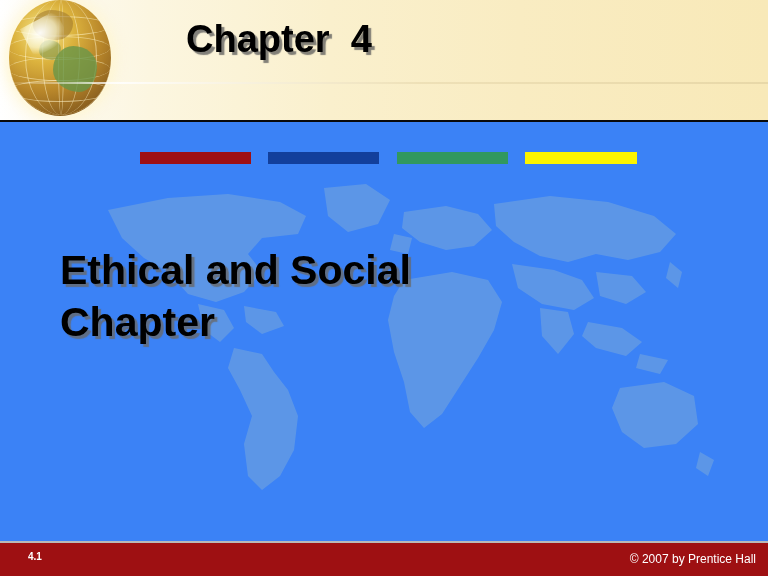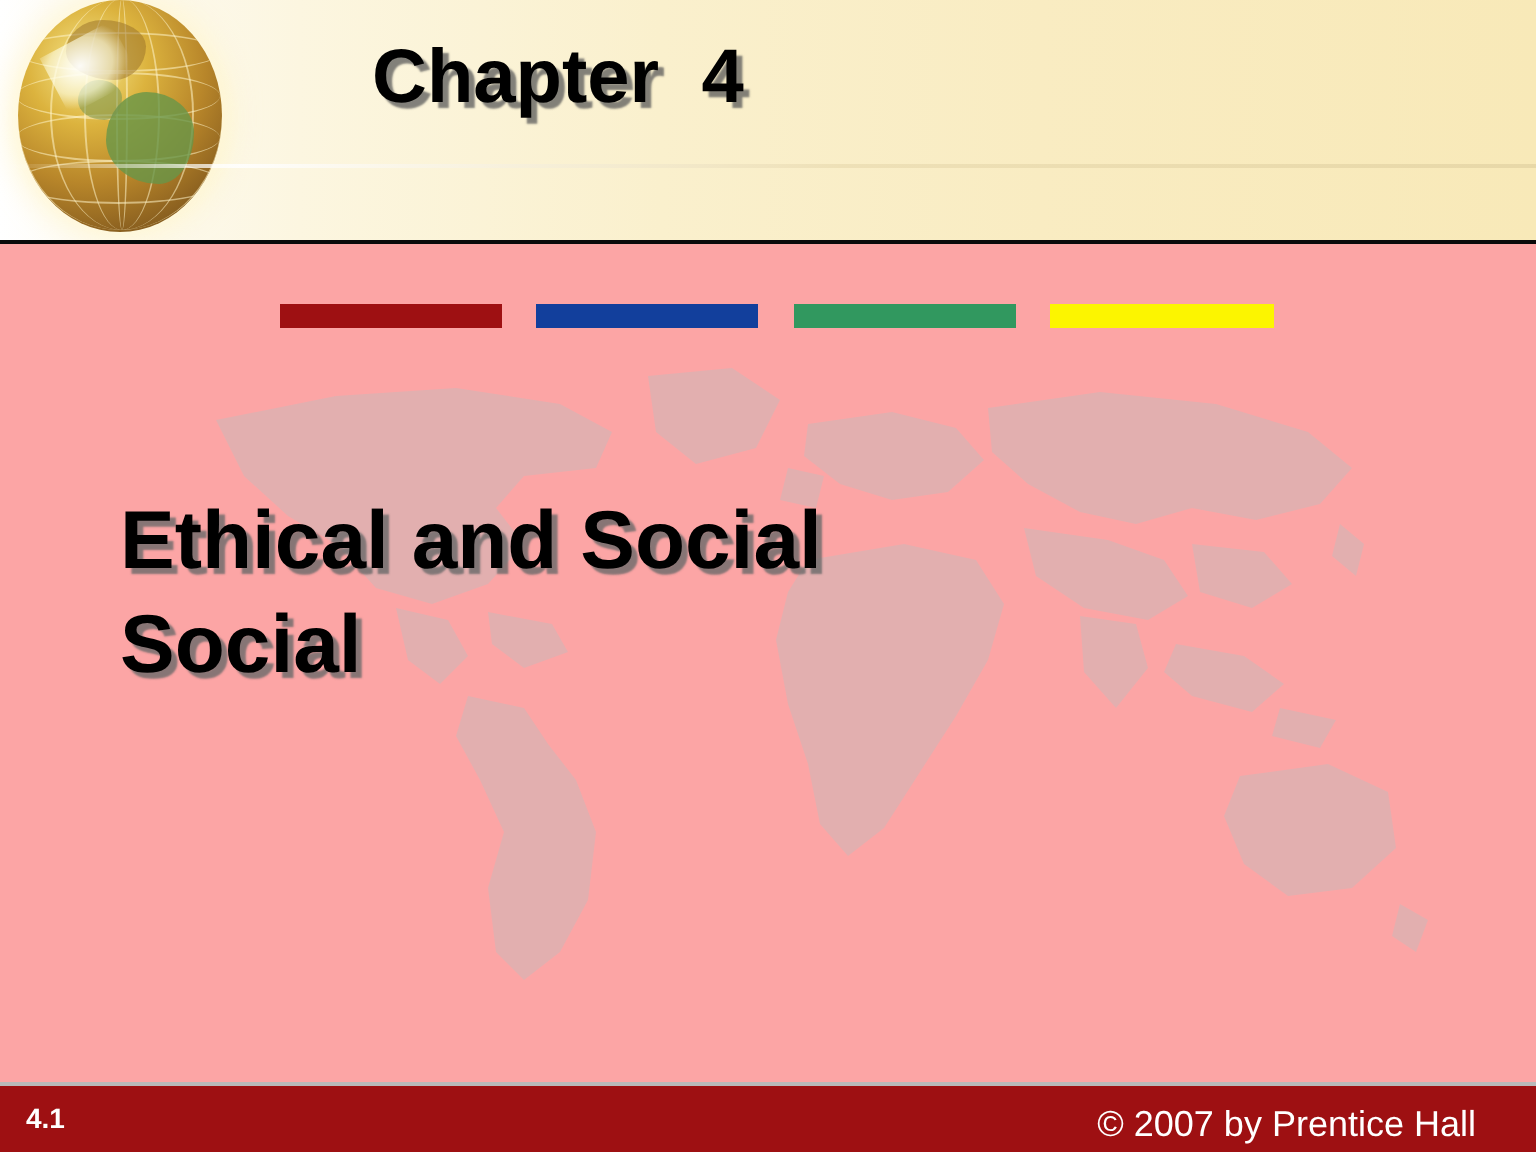--- a/index.html
+++ b/index.html
@@ -11,21 +11,21 @@
     width: 768px;
     height: 576px;
     overflow: hidden;
     font-family: "Liberation Sans", sans-serif;
   }
 
   #slide {
     position: relative;
     width: 768px;
     height: 576px;
-    background: #fca5a5;
+    background: #3b82f6;
     overflow: hidden;
   }
 
   
   #header {
     position: absolute;
     left: 0; top: 0;
     width: 768px;
     height: 122px;
     background: linear-gradient(to right,
@@ -177,31 +177,31 @@
   }
   #footer {
     position: absolute;
     left: 0; top: 543px;
     width: 768px;
     height: 33px;
     background: #9e1012;
   }
   #footer-page {
     position: absolute;
-    left: 13px;
+    left: 28px;
     top: 8px;
-    font-size: 14px;
+    font-size: 10px;
     font-weight: bold;
     color: #ffffff;
   }
   #footer-copyright {
     position: absolute;
-    right: 30px;
+    right: 12px;
     top: 9px;
-    font-size: 18px;
+    font-size: 12px;
     color: #ffffff;
   }
 </style>
 </head>
 <body>
 
 <div id="slide">
 
   <div id="header">
 
@@ -265,21 +265,21 @@
       <path d="M572 212 L616 206 L646 220 L650 248 L628 268 L596 272 L574 256 L564 232 Z"></path>
 
       <path d="M652 276 L666 284 L660 300 L648 292 Z"></path>
 
       <path d="M622 86 L634 96 L630 112 L618 102 Z"></path>
     </g>
   </svg>
 
   <div id="slide-title">
     <div>Ethical and Social</div>
-    <div>Social</div>
+    <div>Chapter</div>
   </div>
 
   <div id="footer-hairline"></div>
   <div id="footer">
     <div id="footer-page">4.1</div>
     <div id="footer-copyright">© 2007 by Prentice Hall</div>
   </div>
 
 </div>
 

